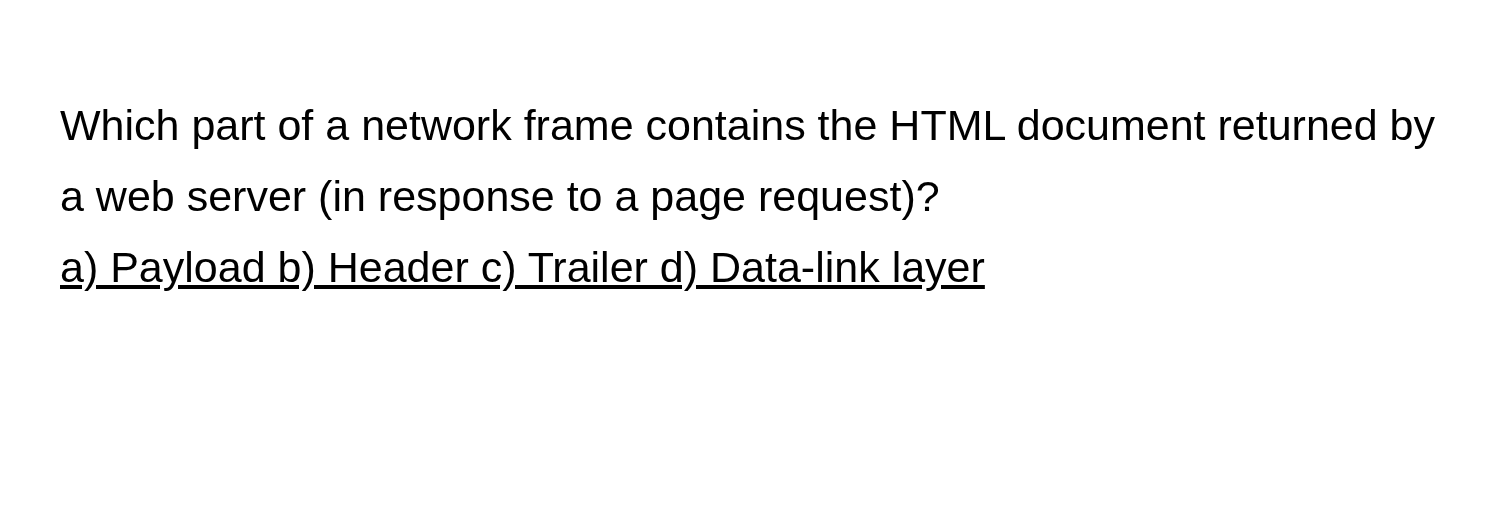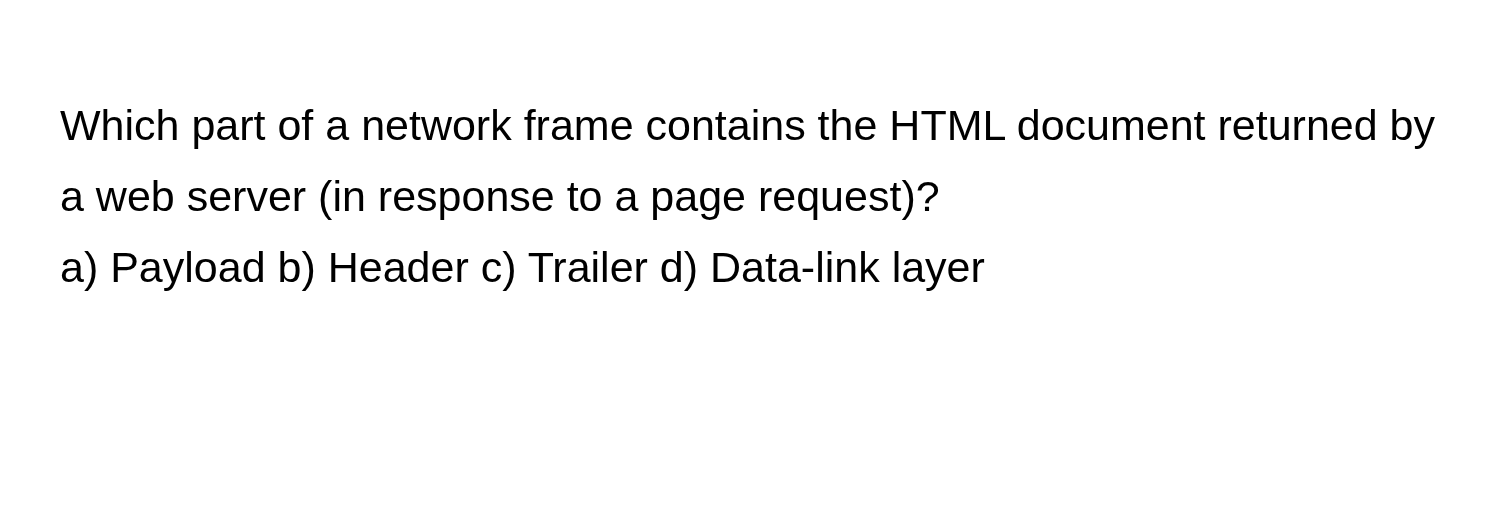--- a/index.html
+++ b/index.html
@@ -18,20 +18,21 @@
     .question-container {
       font-size: 43px;
       line-height: 1.65;
       font-weight: 400;
     }
     .question-text {
       display: block;
     }
     .options-text {
       display: block;
+      text-decoration: underline;
     }
   </style>
 </head>
 <body>
 
 <div class="question-container">
   <span class="question-text">Which part of a network frame contains the HTML document returned by a web server (in response to a page request)?</span>
   <span class="options-text">a) Payload b) Header c) Trailer d) Data-link layer</span>
 </div>
 

